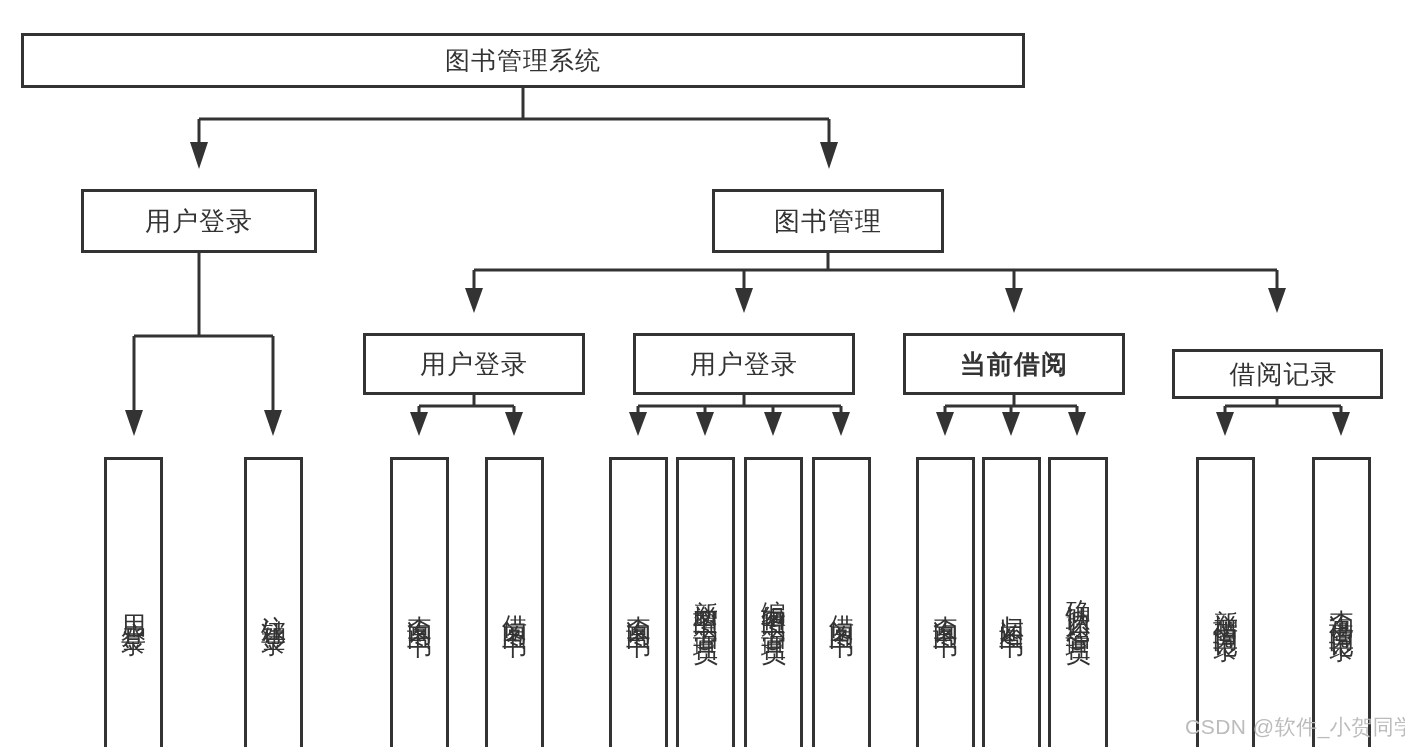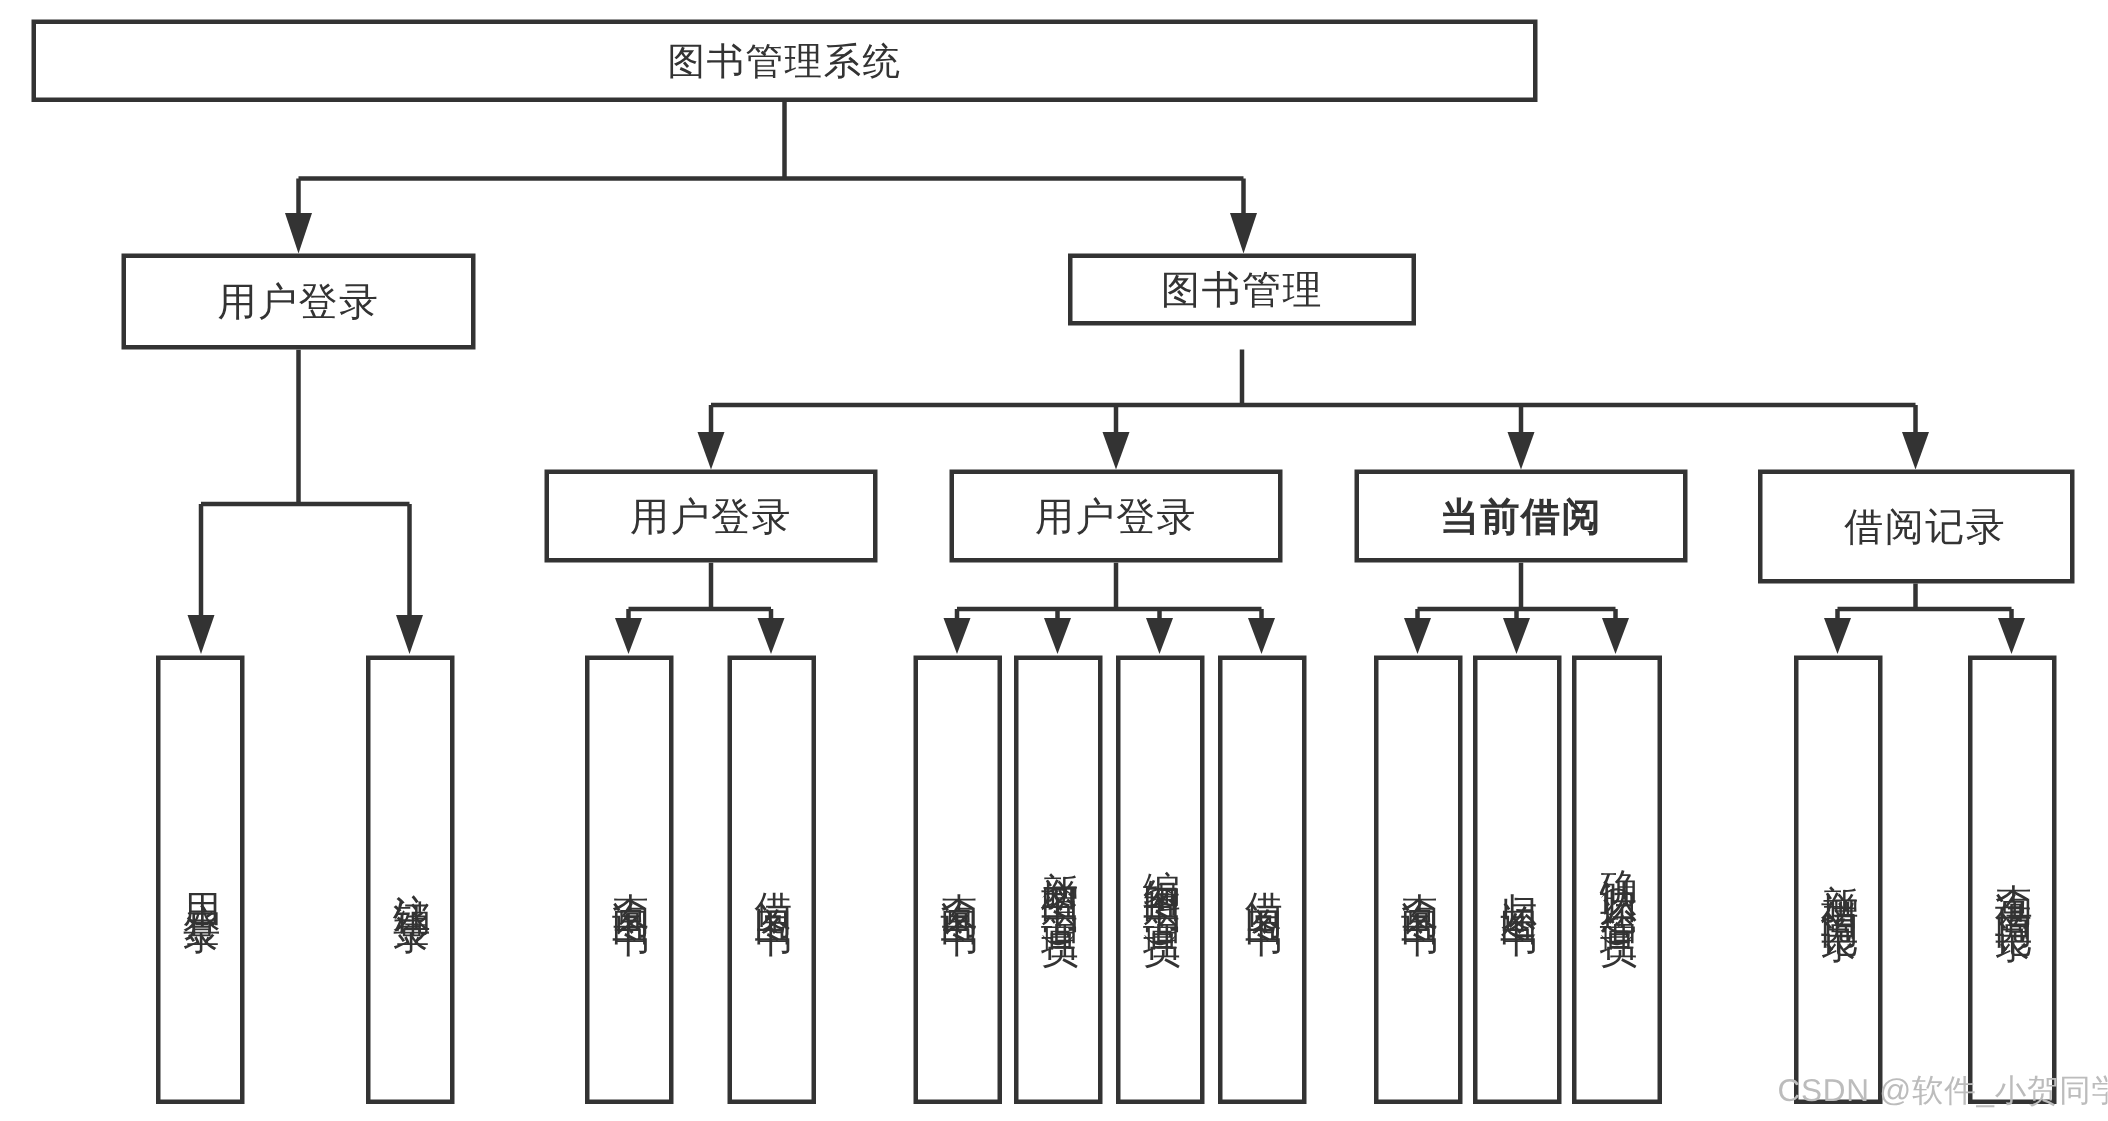--- a/index.html
+++ b/index.html
@@ -36,20 +36,21 @@
   }
   .node {
     position: absolute;
     border: 3px solid var(--line-color);
     background: var(--box-bg);
     color: var(--text-color);
     display: flex;
     align-items: center;
     justify-content: center;
     z-index: 2;
+    margin-top: 20px;
   }
   .hnode {
     font-size: 26px;
     letter-spacing: 1px;
     white-space: nowrap;
   }
   .root-node { font-size: 25px; }
   .vnode .vtext {
     writing-mode: vertical-rl;
     text-orientation: mixed;
@@ -146,26 +147,26 @@
       <line x1="1225" y1="406" x2="1225" y2="414"></line>
       <polygon points="1216,412 1234,412 1225,436"></polygon>
       <line x1="1341" y1="406" x2="1341" y2="414"></line>
       <polygon points="1332,412 1350,412 1341,436"></polygon>
     </g>
   </svg>
 
   <div class="node hnode root-node" style="left:21px; top:13px; width:1004px; height:55px;">图书管理系统</div>
 
   <div class="node hnode" style="left:81px; top:169px; width:236px; height:64px;">用户登录</div>
-  <div class="node hnode" style="left:712px; top:169px; width:232px; height:48px;">图书管理</div>
+  <div class="node hnode" style="left:712px; top:169px; width:232px; height:64px;">图书管理</div>
 
   <div class="node hnode" style="left:363px; top:313px; width:222px; height:62px;">用户登录</div>
   <div class="node hnode" style="left:633px; top:313px; width:222px; height:62px;">用户登录</div>
   <div class="node hnode" style="left:903px; top:313px; width:222px; height:62px;font-weight:bold;">当前借阅</div>
-  <div class="node hnode" style="left:1172px; top:313px; width:211px; height:76px;padding-left:12px;">借阅记录</div>
+  <div class="node hnode" style="left:1172px; top:329px; width:211px; height:50px;padding-left:12px;">借阅记录</div>
 
   <div class="node vnode" style="left:104px; top:437px; width:59px; height:299px;">
     <span class="vtext">用户登录</span>
   </div>
   <div class="node vnode" style="left:244px; top:437px; width:59px; height:299px;">
     <span class="vtext">注销登录</span>
   </div>
 
   <div class="node vnode" style="left:390px; top:437px; width:59px; height:299px;">
     <span class="vtext">查询图书</span>

